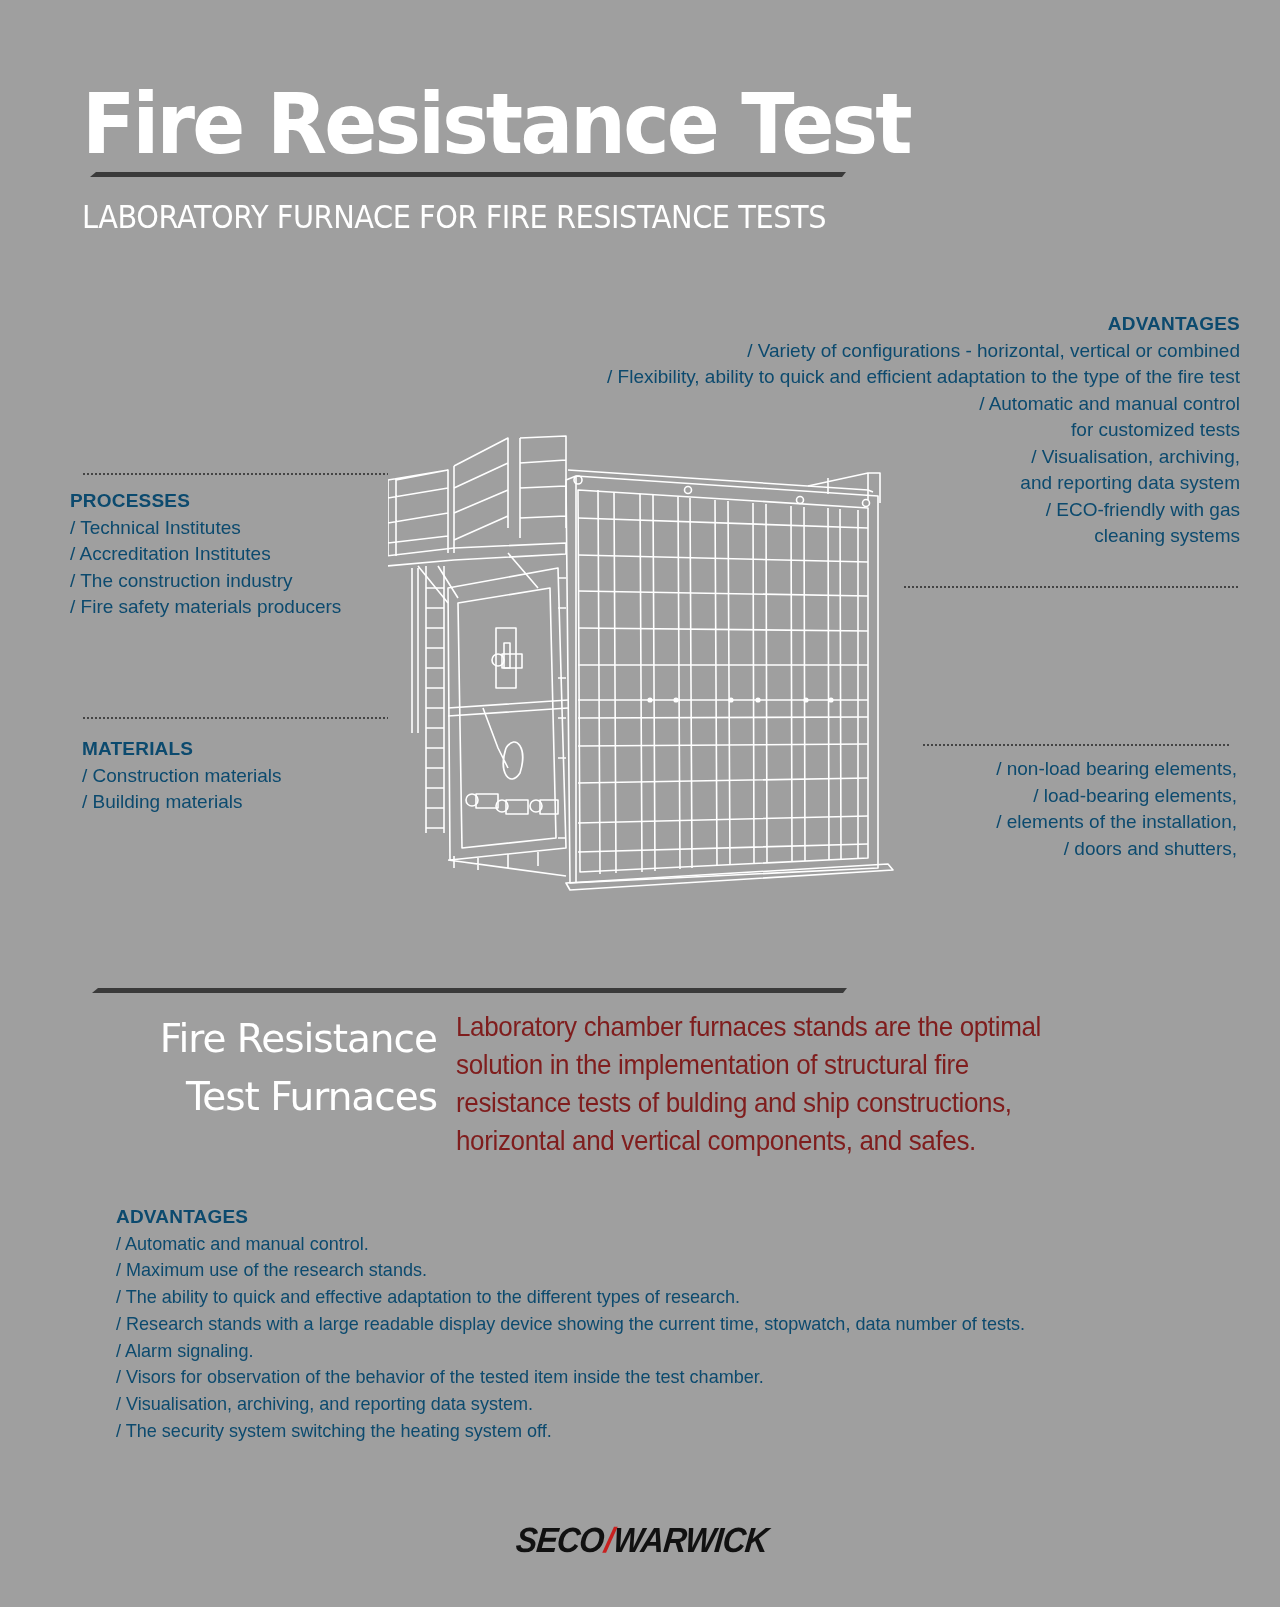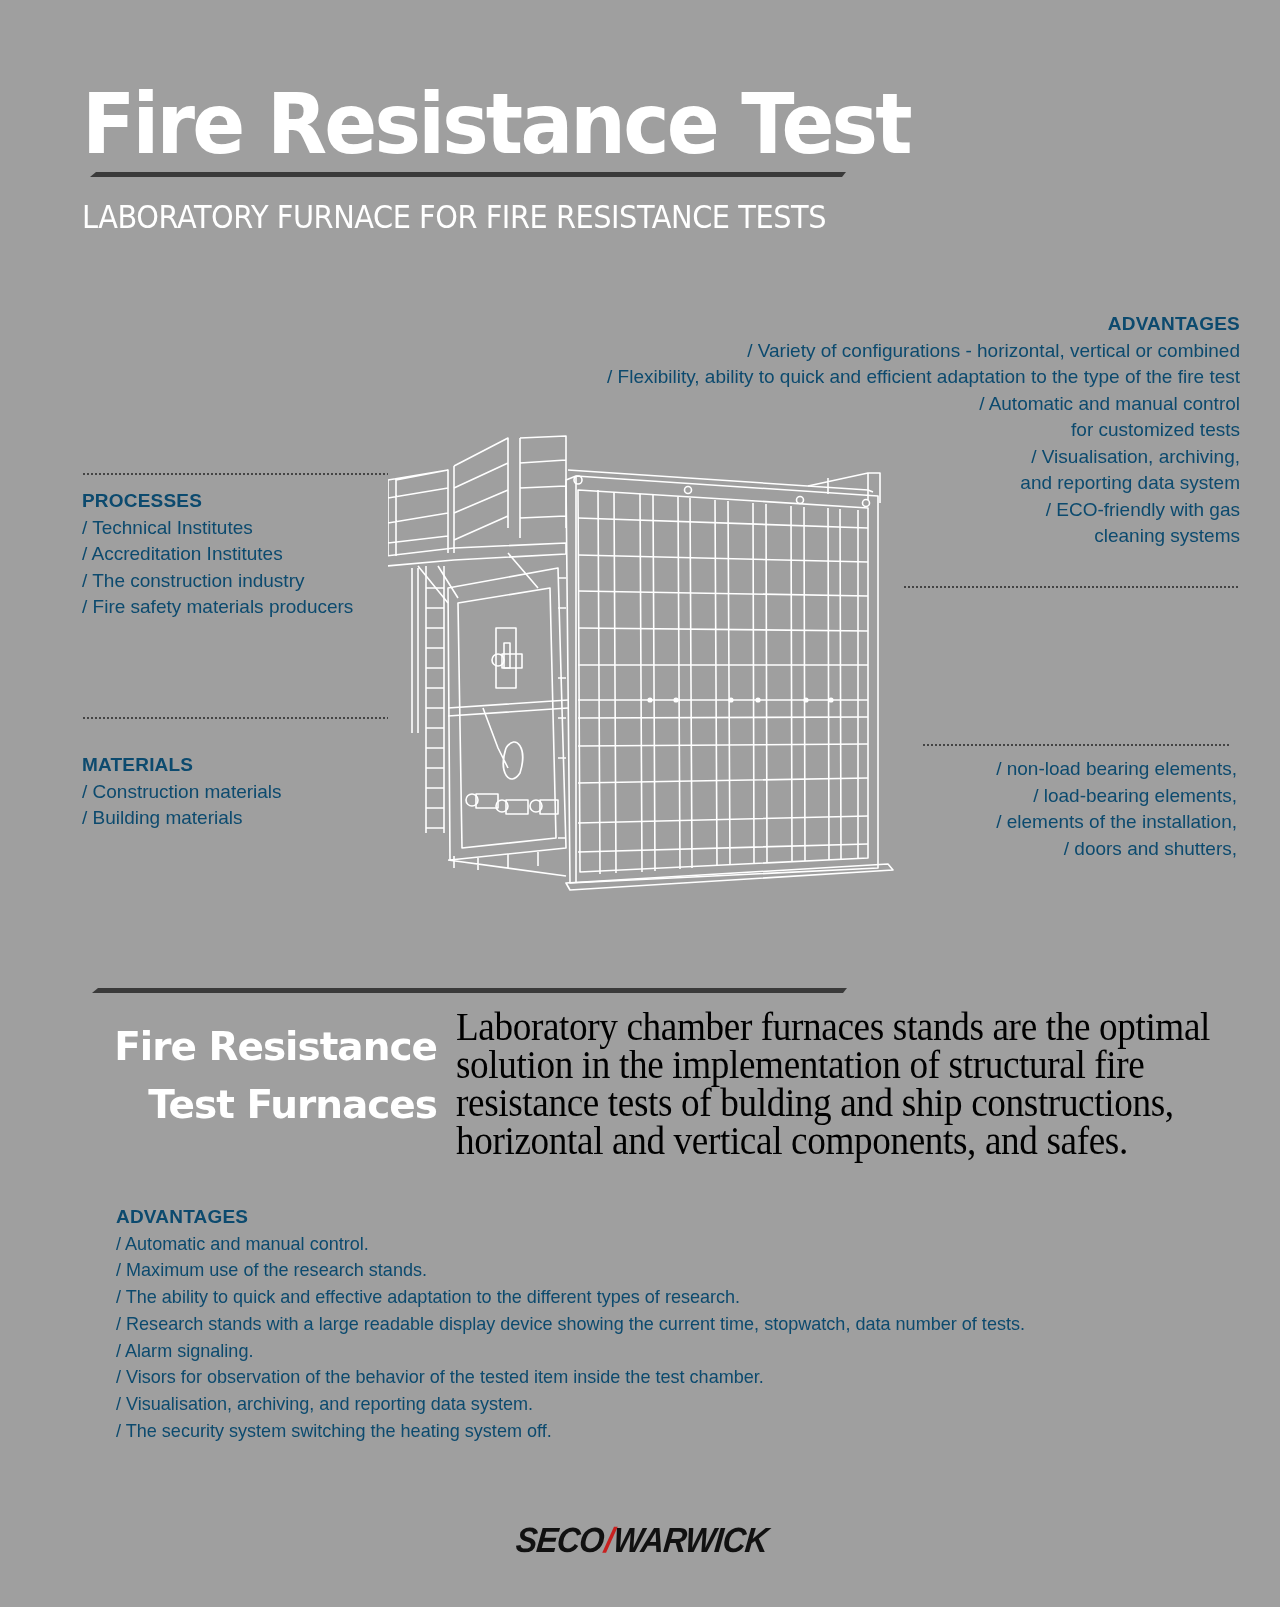--- a/index.html
+++ b/index.html
@@ -25,42 +25,42 @@
     font-size: 32px; letter-spacing: -0.5px; color: #ffffff;
     transform: scaleX(0.9); transform-origin: left top; white-space: nowrap;
   }
 
   .block { position: absolute; font-family: Liberation Sans, sans-serif; font-size: 19px; line-height: 26.5px; color: #0c4a6e; }
   .block .head { font-weight: bold; letter-spacing: 0.2px; }
   .block .item { white-space: nowrap; }
   .right { text-align: right; }
 
   .adv-top { right: 40px; top: 311px; }
-  .proc { left: 82px; top: 488px; }
-  .mats { left: 82px; top: 736px; margin-top: 16px; }
+  .proc { left: 70px; top: 488px; }
+  .mats { left: 82px; top: 736px; }
   .fire { right: 43px; top: 756px; }
 
   .dots {
     position: absolute; height: 2px;
     background-image: radial-gradient(circle, #444 0.9px, transparent 1px);
     background-size: 4px 2px; background-repeat: repeat-x;
   }
 
   .furnace { position: absolute; left: 388px; top: 428px; width: 535px; height: 475px; }
 
   .sub-heading {
     position: absolute; top: 1010px; left: 92px; width: 345px;
-    font-family: "DejaVu Sans", sans-serif; font-weight: bold; color: #fff;
-    font-size: 39px; line-height: 58px; text-align: right; letter-spacing: -1px; margin-top: 8px;
+    font-family: "DejaVu Sans", sans-serif; font-weight: normal; color: #fff;
+    font-size: 39px; line-height: 58px; text-align: right; letter-spacing: -1px;
   }
   .sub-heading span { display: block; }
   .intro {
     position: absolute; left: 456px; top: 1008px; width: 800px;
-    font-family: Liberation Serif, serif; font-size: 40px; line-height: 38px;
-    color: #000000; letter-spacing: -0.4px;
+    font-family: Liberation Sans, sans-serif; font-size: 28px; line-height: 38px;
+    color: #7f1d1d; letter-spacing: -0.4px;
   }
   .intro span { display: block; white-space: nowrap; transform: scaleX(0.93); transform-origin: left top; }
 
   .adv-bottom { left: 116px; top: 1204px; font-size: 19px; line-height: 26.7px; }
   .adv-bottom .item { transform: scaleX(0.95); transform-origin: left center; }
 
   .logo {
     position: absolute; left: 518px; top: 1520px;
     font-family: "Liberation Sans", sans-serif; font-weight: bold; font-style: italic;
     font-size: 35px; letter-spacing: -1px; color: #111;

